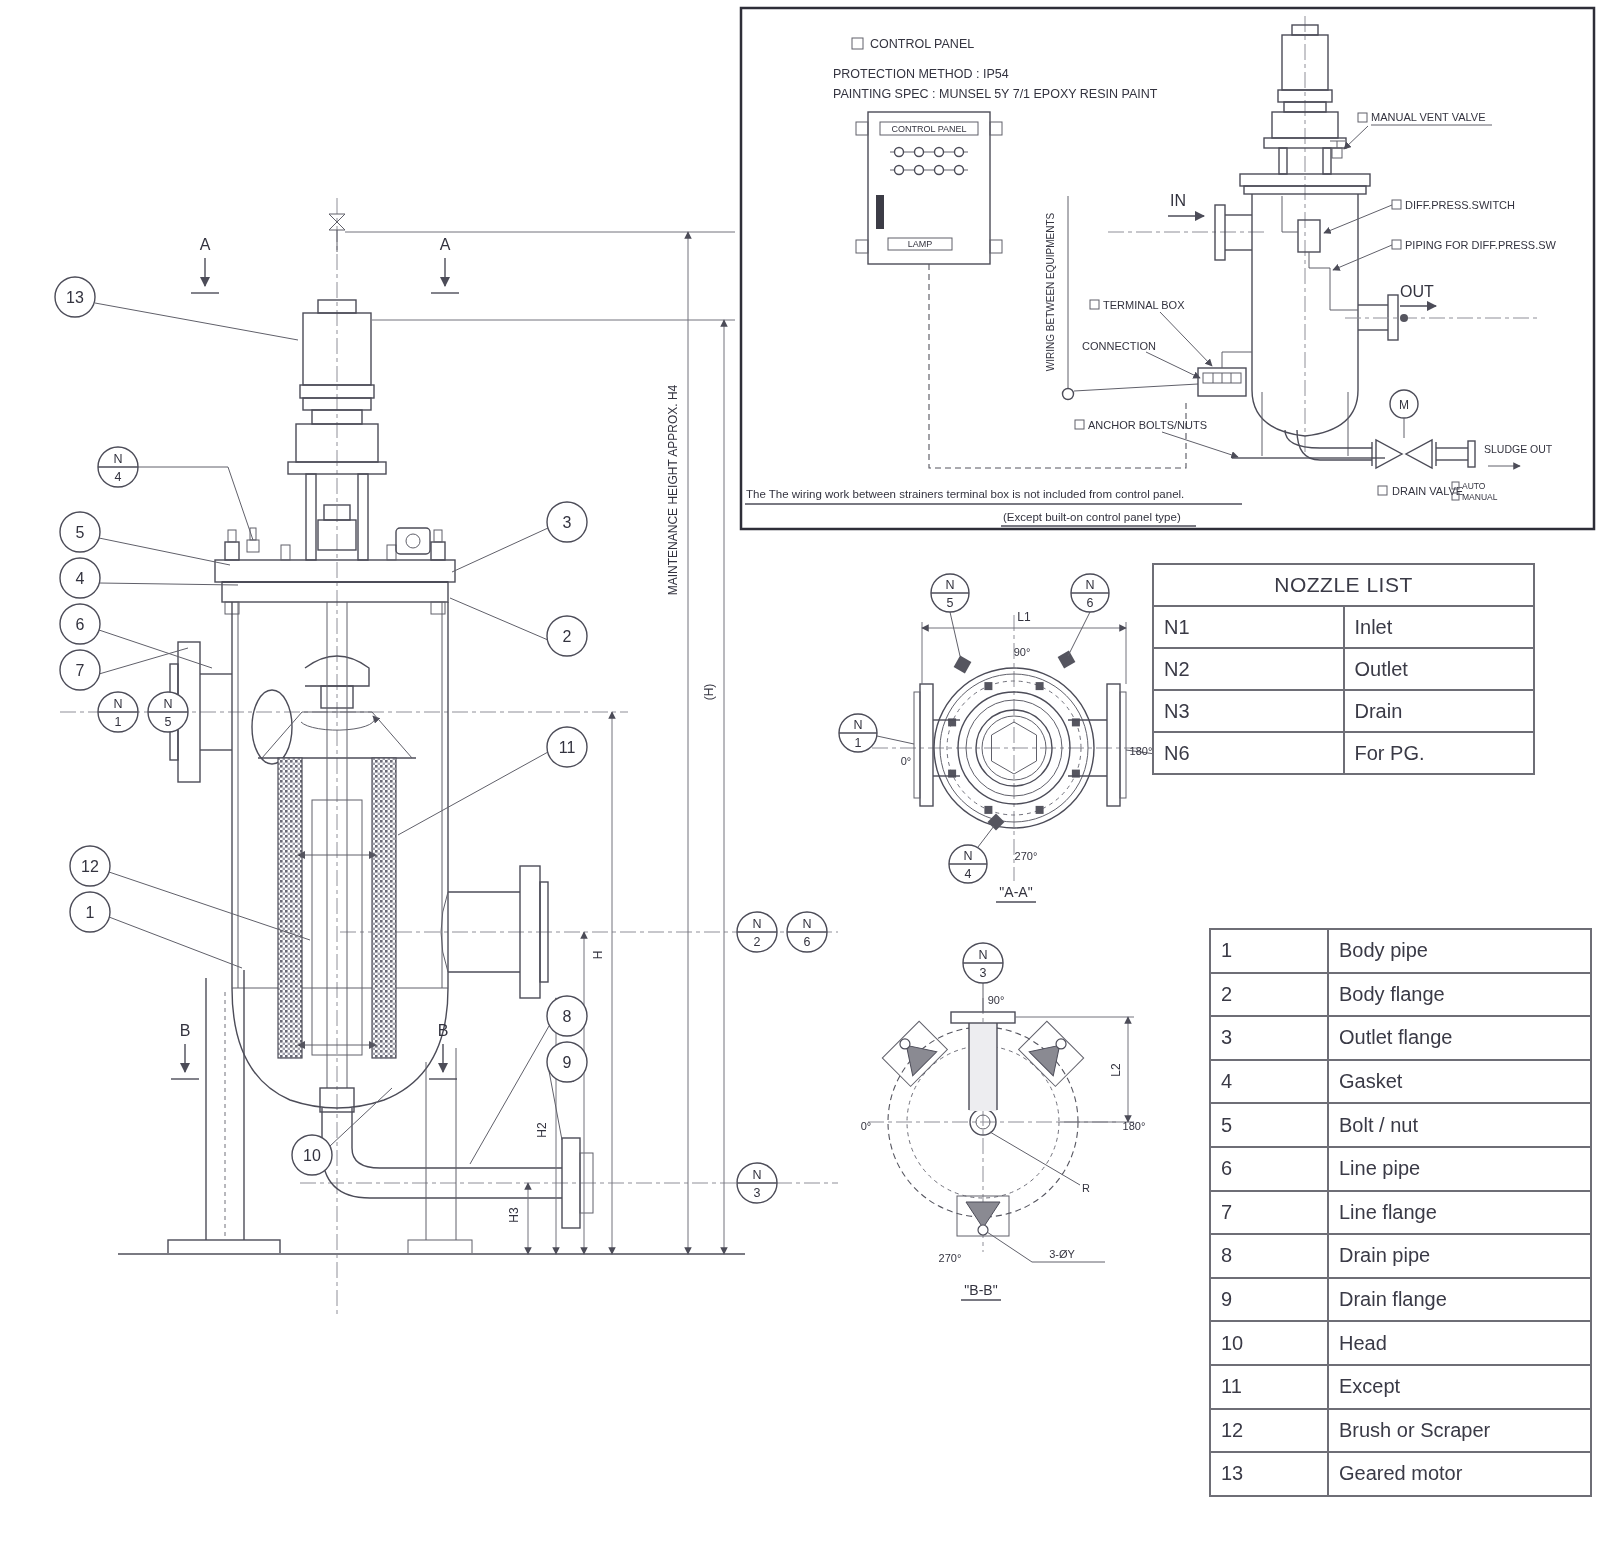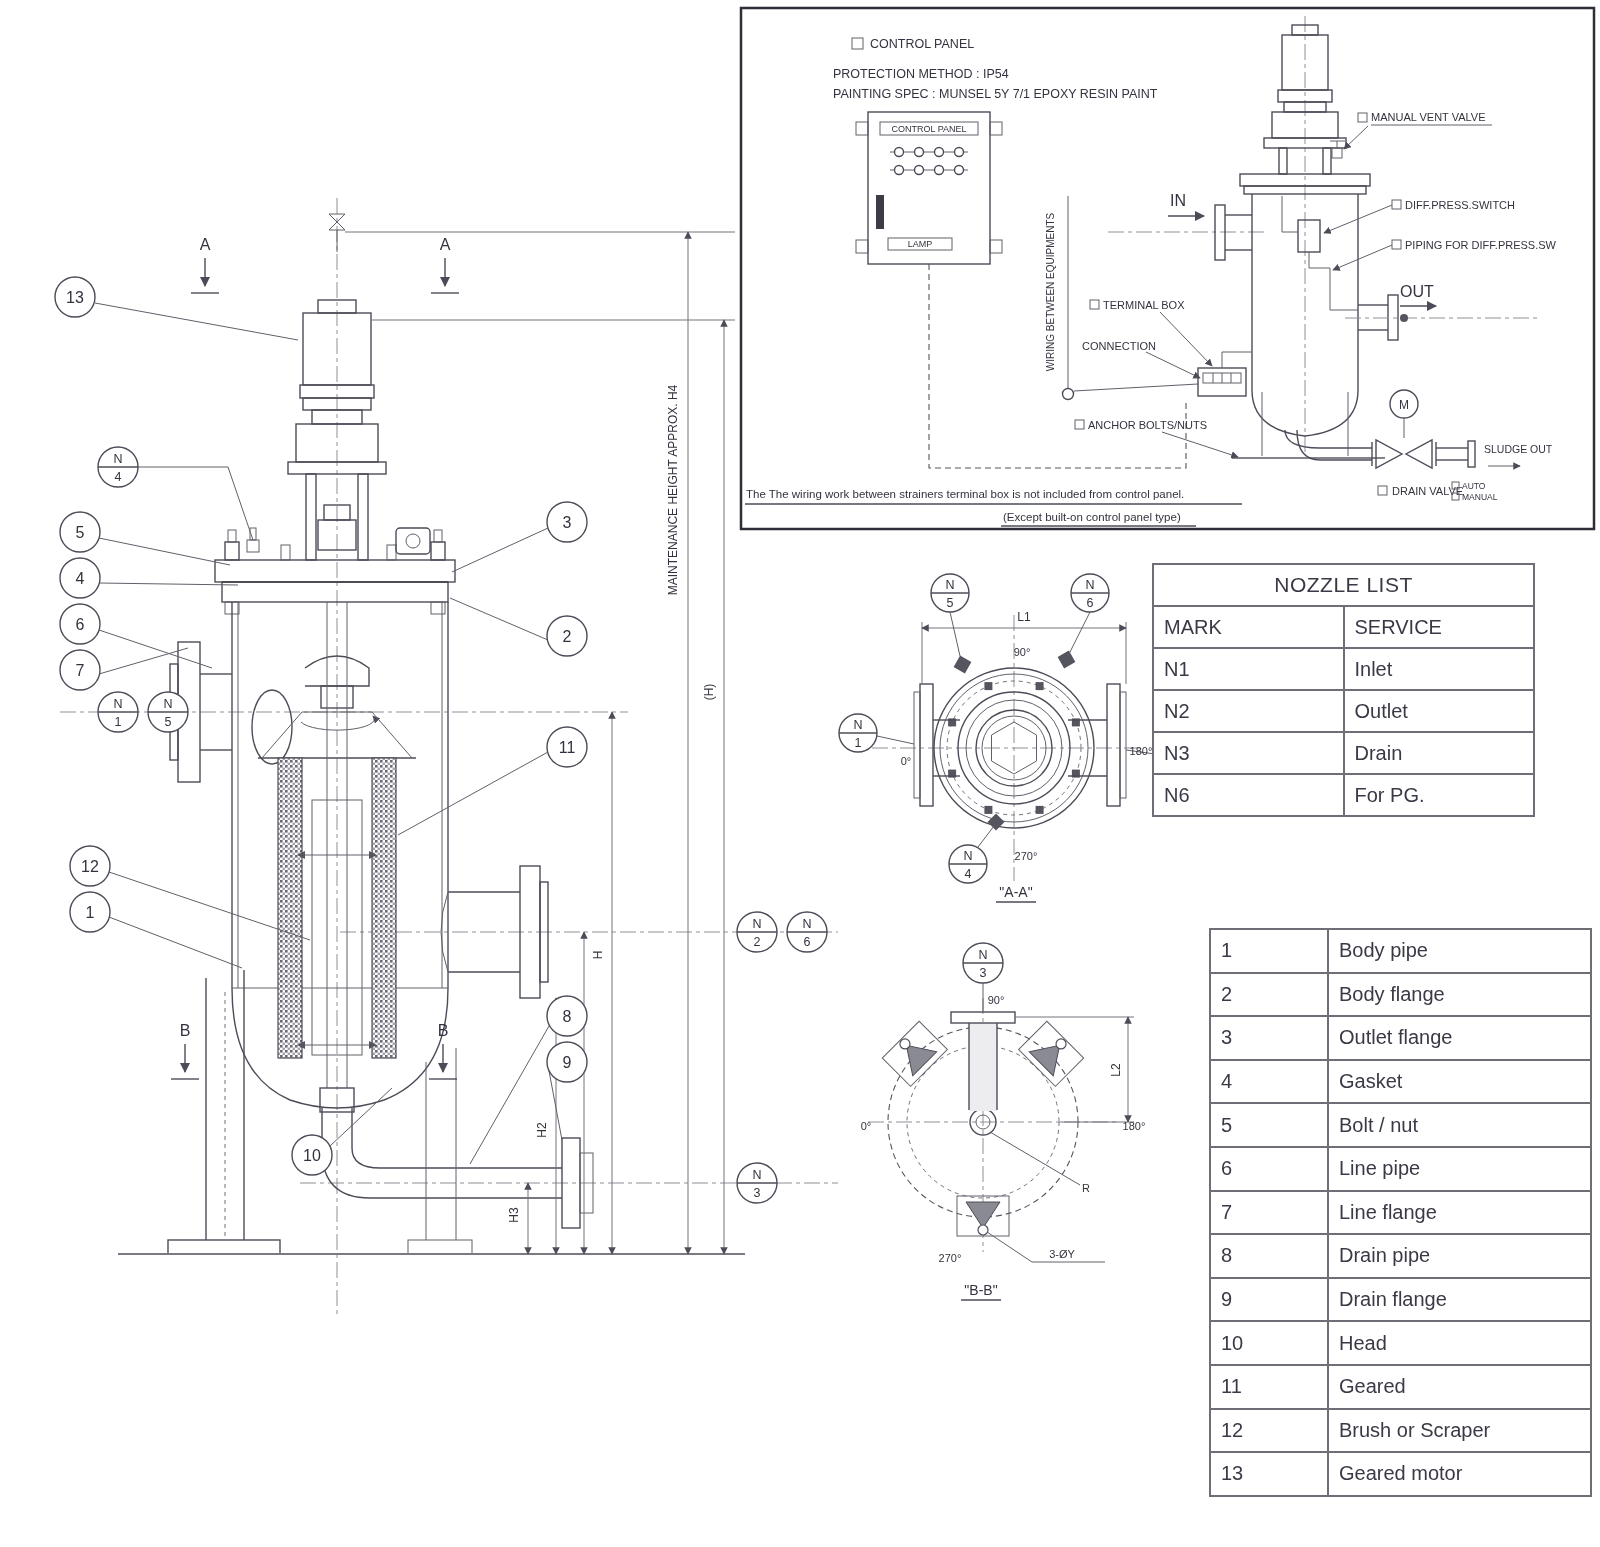--- a/index.html
+++ b/index.html
@@ -538,24 +538,20 @@
   <line x1="1001" y1="526" x2="1196" y2="526" class="ln"></line>
 </g>
 </svg>
 
 <table class="tbl" id="nozzle-table">
   <tbody>
         <tr>
     <td class="title" colspan="2">NOZZLE LIST</td>
   </tr>
   <tr>
-    <td class="colA">MARK</td>
-    <td>SERVICE</td>
-  </tr>
-  <tr>
           <td class="colA">N1</td>
           <td>Inlet</td>
         </tr>
   <tr>
           <td class="colA">N2</td>
           <td>Outlet</td>
         </tr>
   <tr>
           <td class="colA">N3</td>
           <td>Drain</td>
@@ -604,21 +600,21 @@
   <tr>
           <td class="colP">9</td>
           <td>Drain flange</td>
         </tr>
   <tr>
           <td class="colP">10</td>
           <td>Head</td>
         </tr>
   <tr>
           <td class="colP">11</td>
-          <td>Geared</td>
+          <td>Except</td>
         </tr>
   <tr>
           <td class="colP">12</td>
           <td>Brush or Scraper</td>
         </tr>
   <tr>
           <td class="colP">13</td>
           <td>Geared motor</td>
         </tr>
 </tbody>

